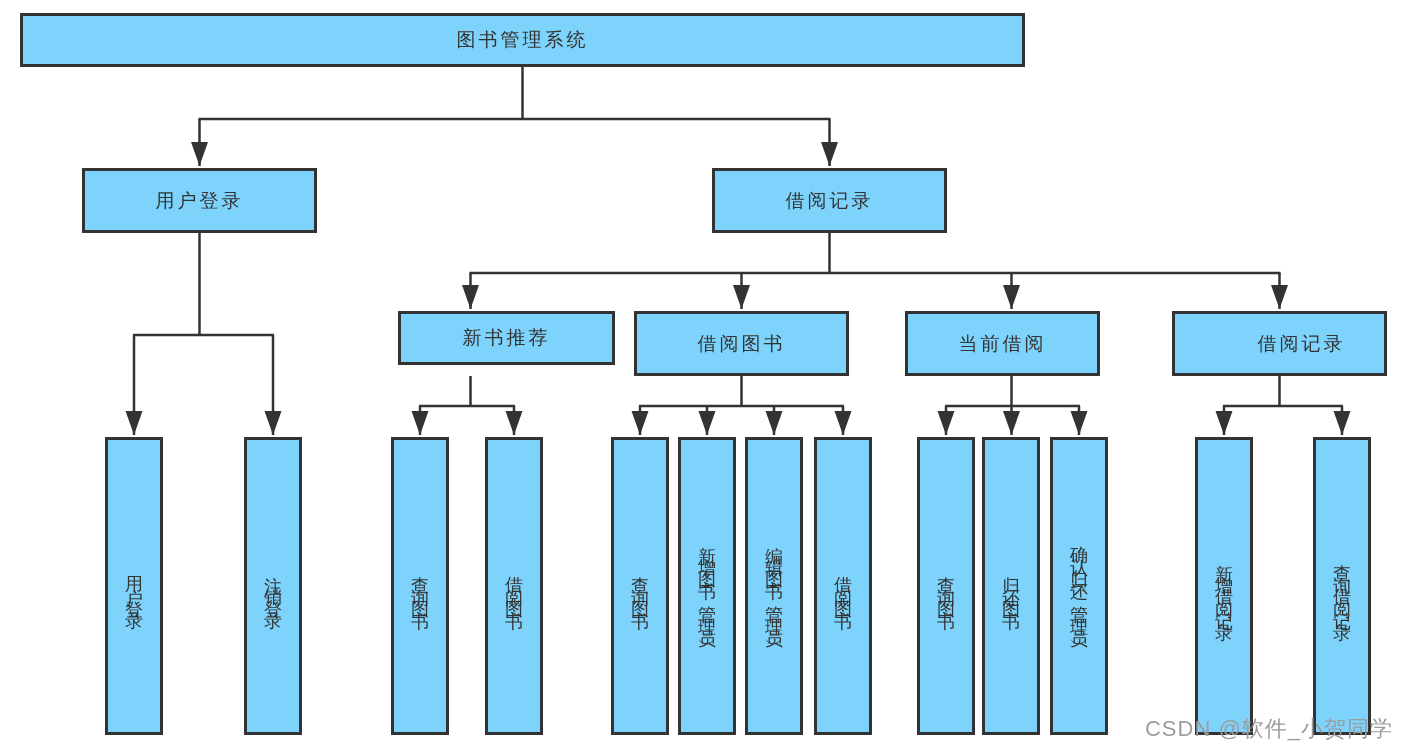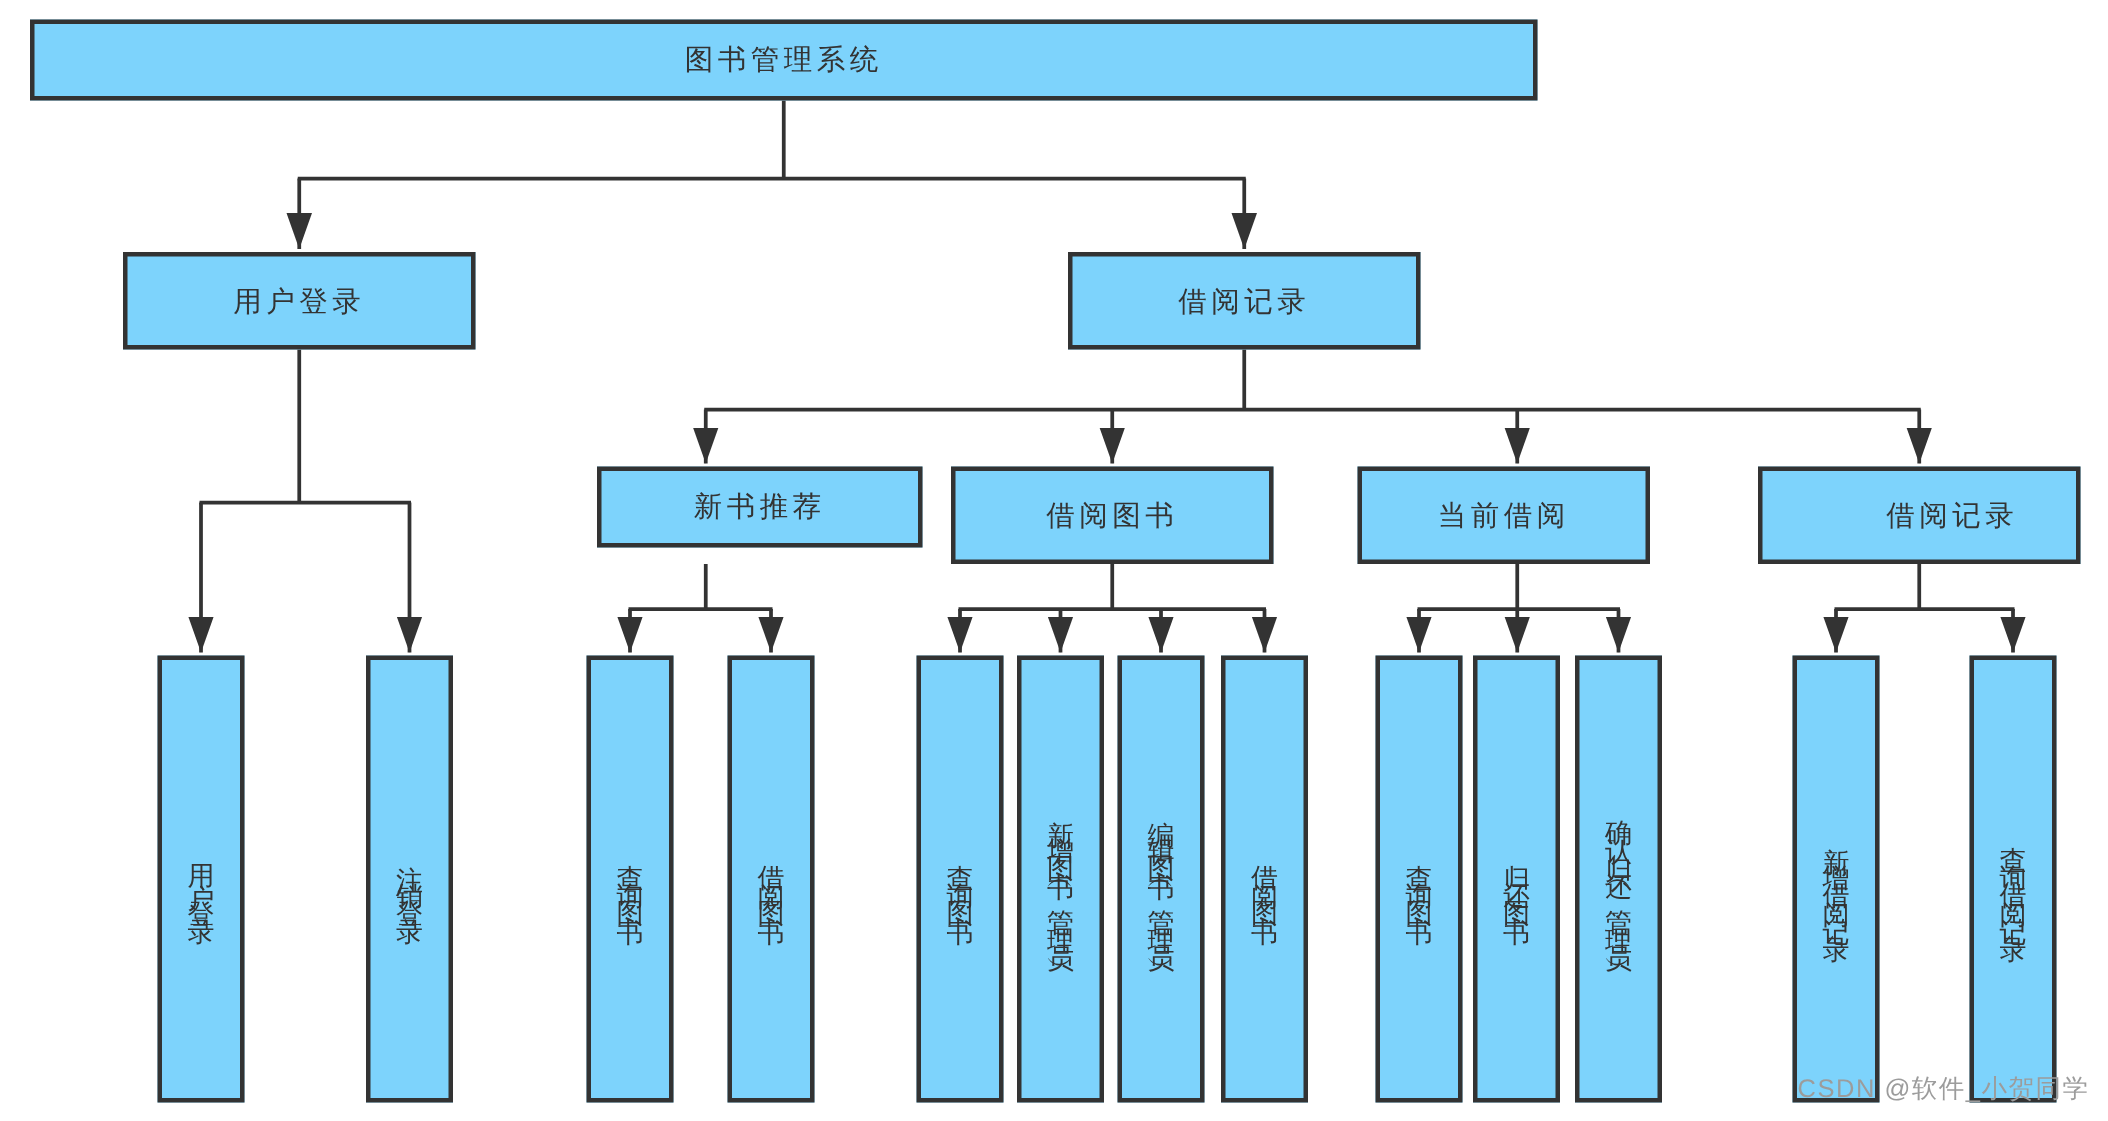--- a/index.html
+++ b/index.html
@@ -30,21 +30,21 @@
   .n-cur-borrow    {left:905px; top:311px; width:195px; height:65px;}
   .n-records       {left:1172px;top:311px; width:215px; height:65px;padding-left:44px;}
   .leaf{top:437px;width:58px;height:298px;}
   .l1 {left:105px;} .l2 {left:244px;}
   .l3 {left:391px;} .l4 {left:485px;}
   .l5 {left:611px;} .l6 {left:678px;} .l7 {left:745px;} .l8 {left:814px;}
   .l9 {left:917px;} .l10{left:982px;} .l11{left:1050px;}
   .l12{left:1195px;} .l13{left:1313px;}
   .watermark{
     position:absolute;right:12px;top:714px;
-    font-size:17px;color:#9c9c9c;letter-spacing:1px;white-space:nowrap;
+    font-size:22px;color:#9c9c9c;letter-spacing:1px;white-space:nowrap;
   }
 </style>
 </head>
 <body>
 
 <div id="stage">
 
   <svg class="connectors" viewBox="0 0 1405 747" xmlns="http://www.w3.org/2000/svg">
     <defs>
       <marker id="arrowhead" markerUnits="userSpaceOnUse" markerWidth="26" markerHeight="20" refX="24" refY="10" orient="auto">

